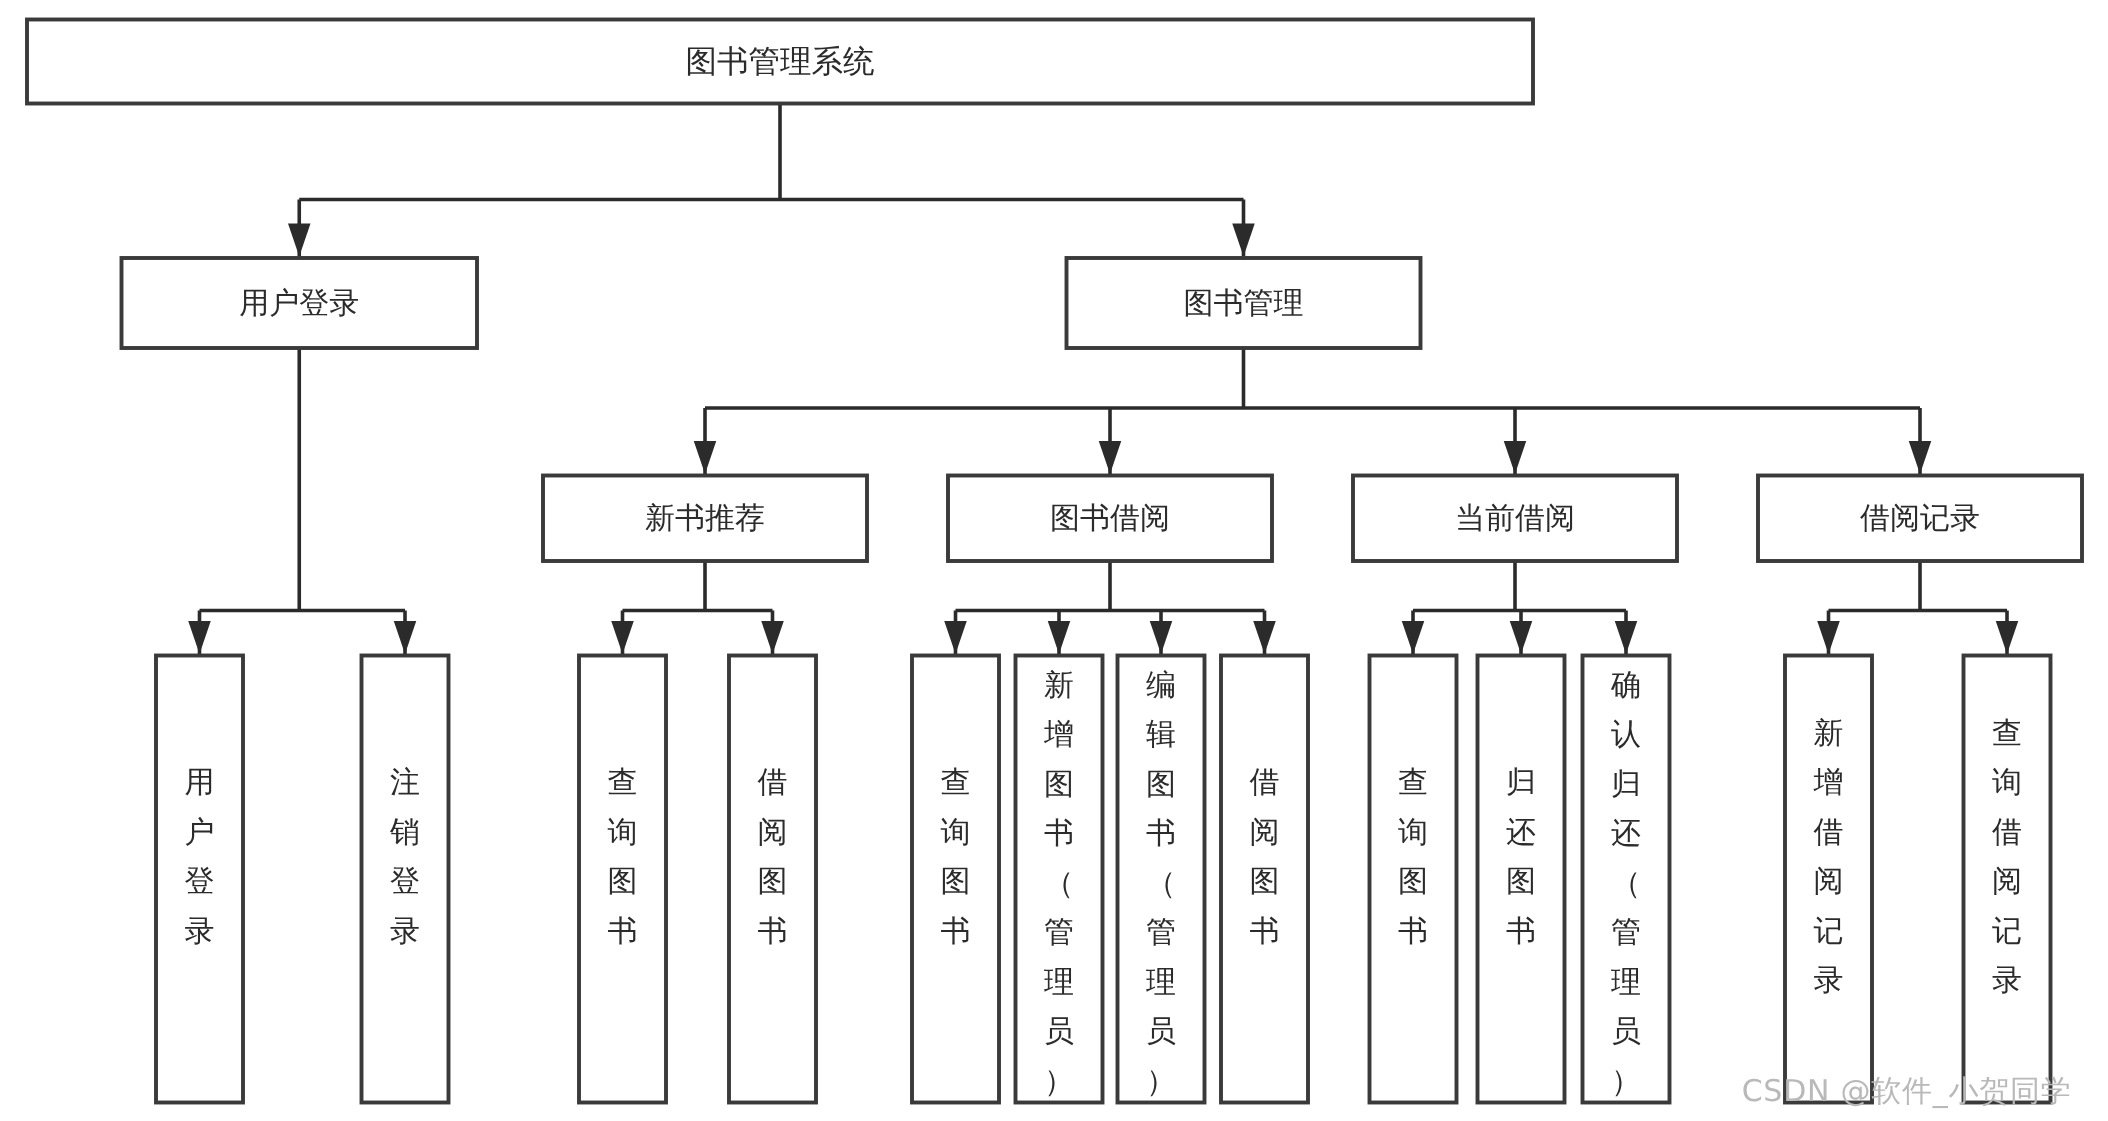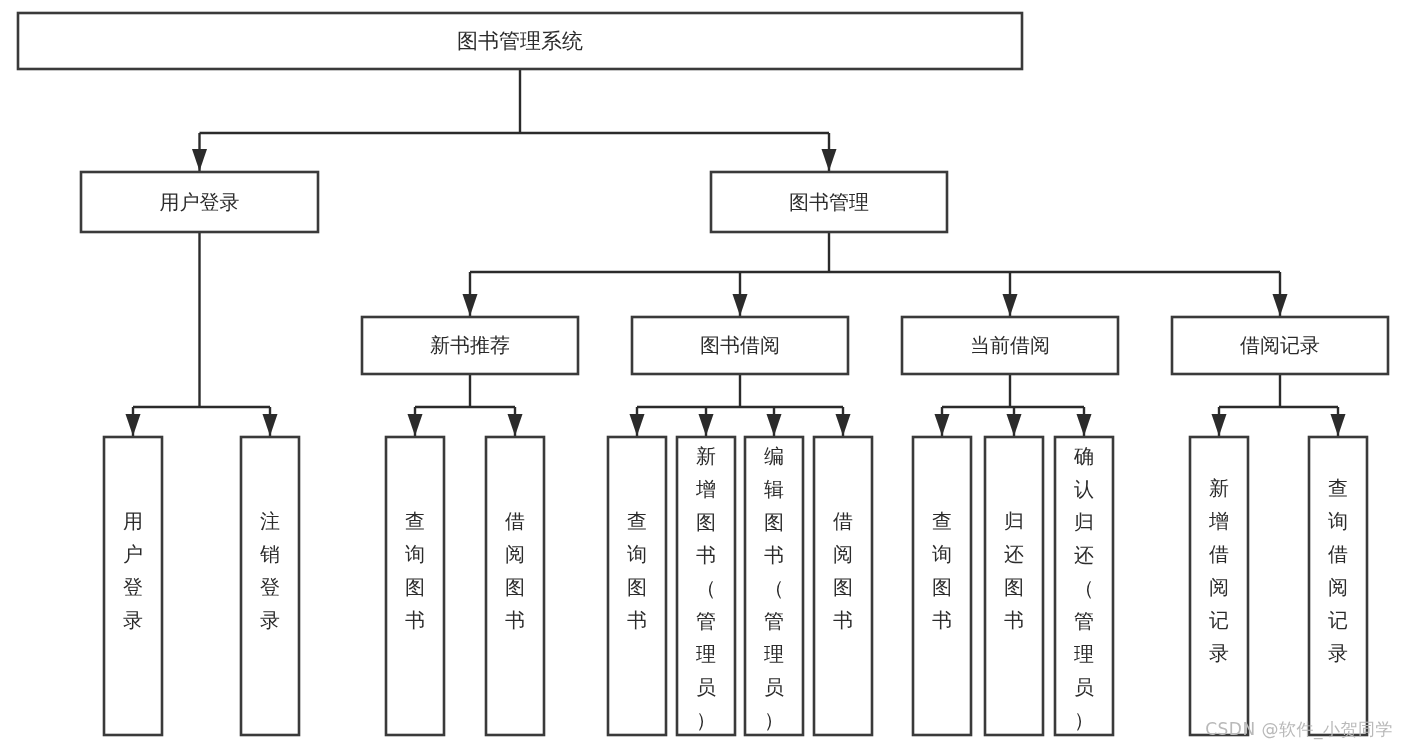--- a/index.html
+++ b/index.html
@@ -52,24 +52,24 @@
     stroke-width: 2.4;
     fill: none;
     stroke-linecap: butt;
   }
   .arrow-head {
     fill: #2b2b2b;
     stroke: none;
   }
   .watermark {
     position: absolute;
-    right: 12px;
+    right: 24px;
     bottom: 6px;
     font-family: "DejaVu Sans", "Liberation Sans", sans-serif;
-    font-size: 17px;
+    font-size: 20px;
     color: #b9b9b9;
     letter-spacing: 0.5px;
     white-space: nowrap;
     pointer-events: none;
   }
 </style>
 </head>
 <body>
 
 <div id="diagram-root">

